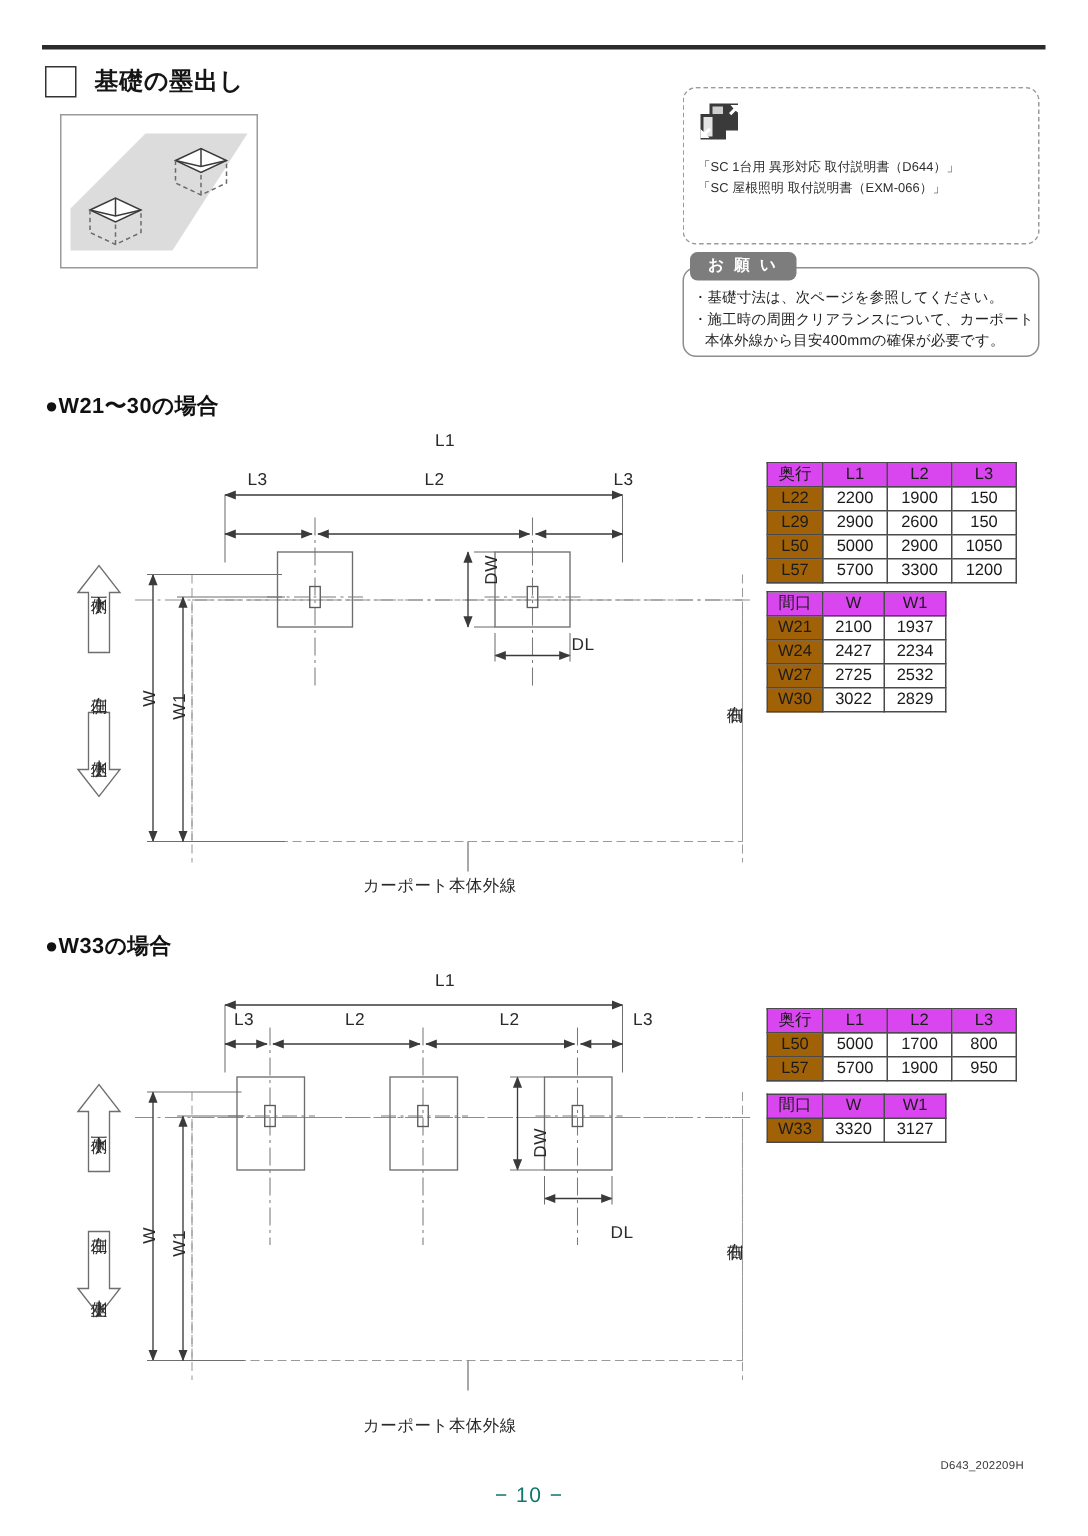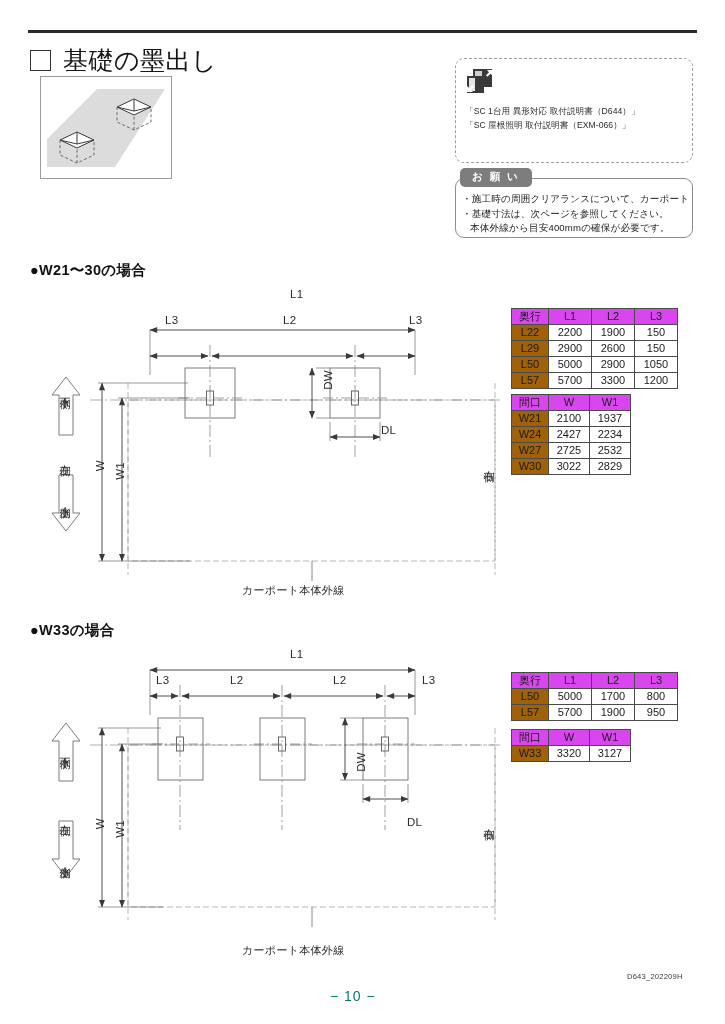--- a/index.html
+++ b/index.html
@@ -11,21 +11,21 @@
     position:relative;
     overflow:hidden;
     -webkit-font-smoothing:antialiased;
   }
   .abs{position:absolute;}
 
   
   #top-rule{left:28px;top:30px;width:669px;height:3px;background:#2b2b2b;}
   #section-head{left:30px;top:44px;display:flex;align-items:center;gap:12px;}
   #section-check{width:21px;height:21px;border:1.6px solid #333;background:#fff;box-sizing:border-box;}
-  #section-title{font-size:25px;font-weight:400;letter-spacing:.5px;color:#161616;}
+  #section-title{font-size:16px;font-weight:700;letter-spacing:.5px;color:#161616;}
 
   
   #iso-box{left:40px;top:76px;width:130px;height:101px;border:1px solid #9a9a9a;background:#fff;overflow:hidden;}
 
   
   #option-note{
     left:455px;top:58px;width:238px;height:105px;
     border:1.4px dashed #9b9b9b;border-radius:9px;background:#fff;
     box-sizing:border-box;padding:8px 8px 6px 9px;
   }
@@ -34,21 +34,21 @@
   #option-list{margin-top:5px;}
   #option-list div{font-size:8.6px;line-height:1.63;color:#2d2d2d;letter-spacing:.05px;white-space:nowrap;}
 
   
   #onegai-box{
     left:455px;top:178px;width:238px;height:60px;
     border:1.1px solid #8d8d8d;border-radius:9px;background:#fff;box-sizing:border-box;
   }
   #onegai-tab{
     left:460px;top:168px;background:#7d7d7d;color:#fff;border-radius:5px;
-    padding:2px 12px 3px 12px;font-size:10.5px;letter-spacing:2px;font-weight:700;
+    padding:2px 12px 3px 12px;font-size:10.5px;letter-spacing:2px;font-weight:700;font-family:Liberation Serif, serif;
   }
   #onegai-lines{left:462px;top:192px;width:228px;}
   #onegai-lines .ln{font-size:9.6px;line-height:1.53;color:#222;letter-spacing:.15px;white-space:nowrap;}
   #onegai-lines .ln.ind{padding-left:8px;}
 
   
   .case-title{font-size:14.5px;font-weight:700;color:#111;letter-spacing:.3px;}
   #case1-title{left:30px;top:261px;}
   #case2-title{left:30px;top:621px;}
 
@@ -124,22 +124,22 @@
   </div>
   <div id="option-list">
     <div>「SC 1台用 異形対応 取付説明書（D644）」</div>
     <div>「SC 屋根照明 取付説明書（EXM-066）」</div>
   </div>
 </div>
 
 <div class="abs" id="onegai-box"></div>
 <div class="abs" id="onegai-tab">お 願 い</div>
 <div class="abs" id="onegai-lines">
+  <div class="ln">・基礎寸法は、次ページを参照してください。</div>
   <div class="ln">・施工時の周囲クリアランスについて、カーポート</div>
-  <div class="ln">・基礎寸法は、次ページを参照してください。</div>
   <div class="ln ind">本体外線から目安400mmの確保が必要です。</div>
 </div>
 
 <div class="abs case-title" id="case1-title">●W21〜30の場合</div>
 
 <div class="abs" id="case1-drawing" style="left:30px;top:285px;width:480px;height:320px;">
   <svg width="480" height="320" viewBox="0 0 480 320">
     <defs>
       <marker id="ar" markerWidth="9" markerHeight="8" refX="8" refY="4" orient="auto">
         <path d="M0,0.6 L8.6,4 L0,7.4 Z" fill="#3a3a3a"></path>

